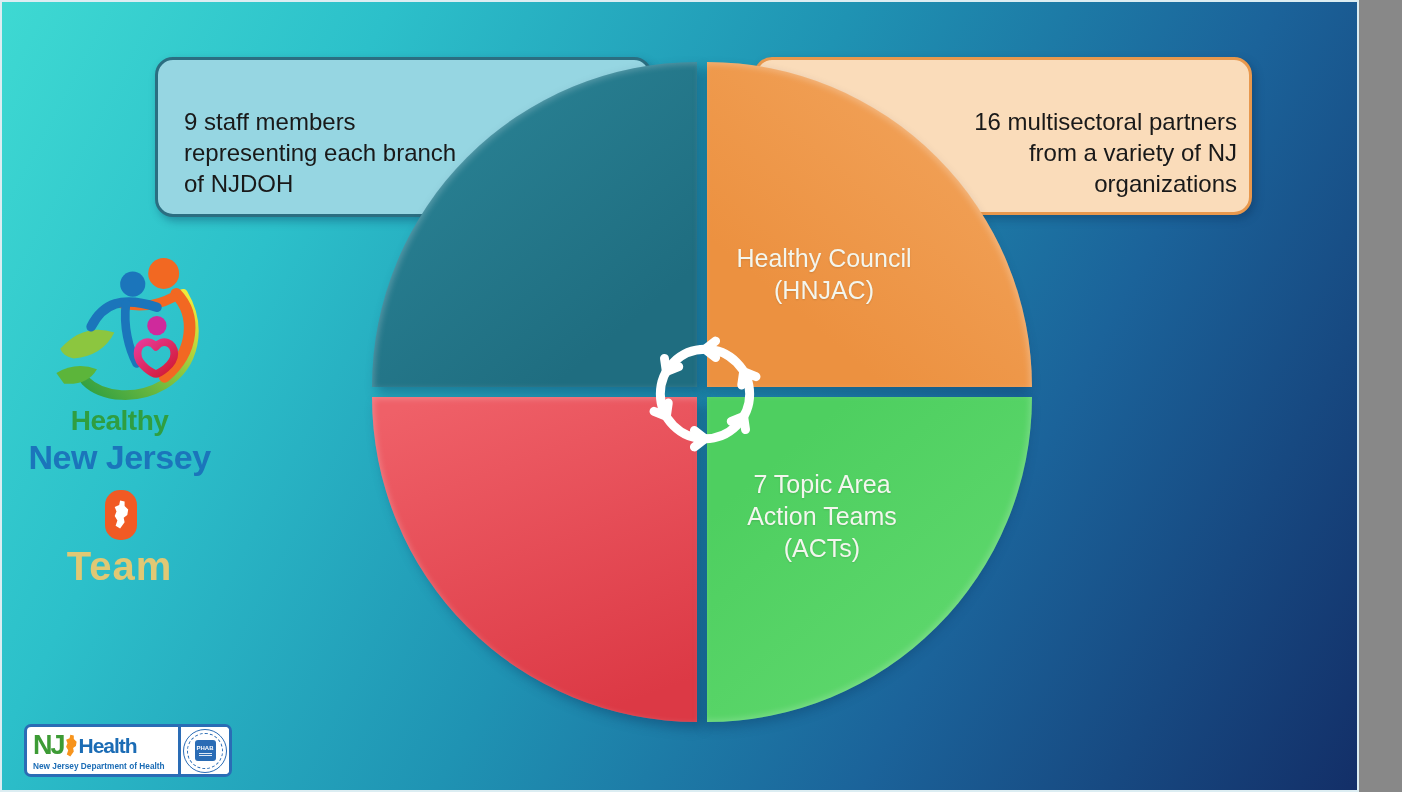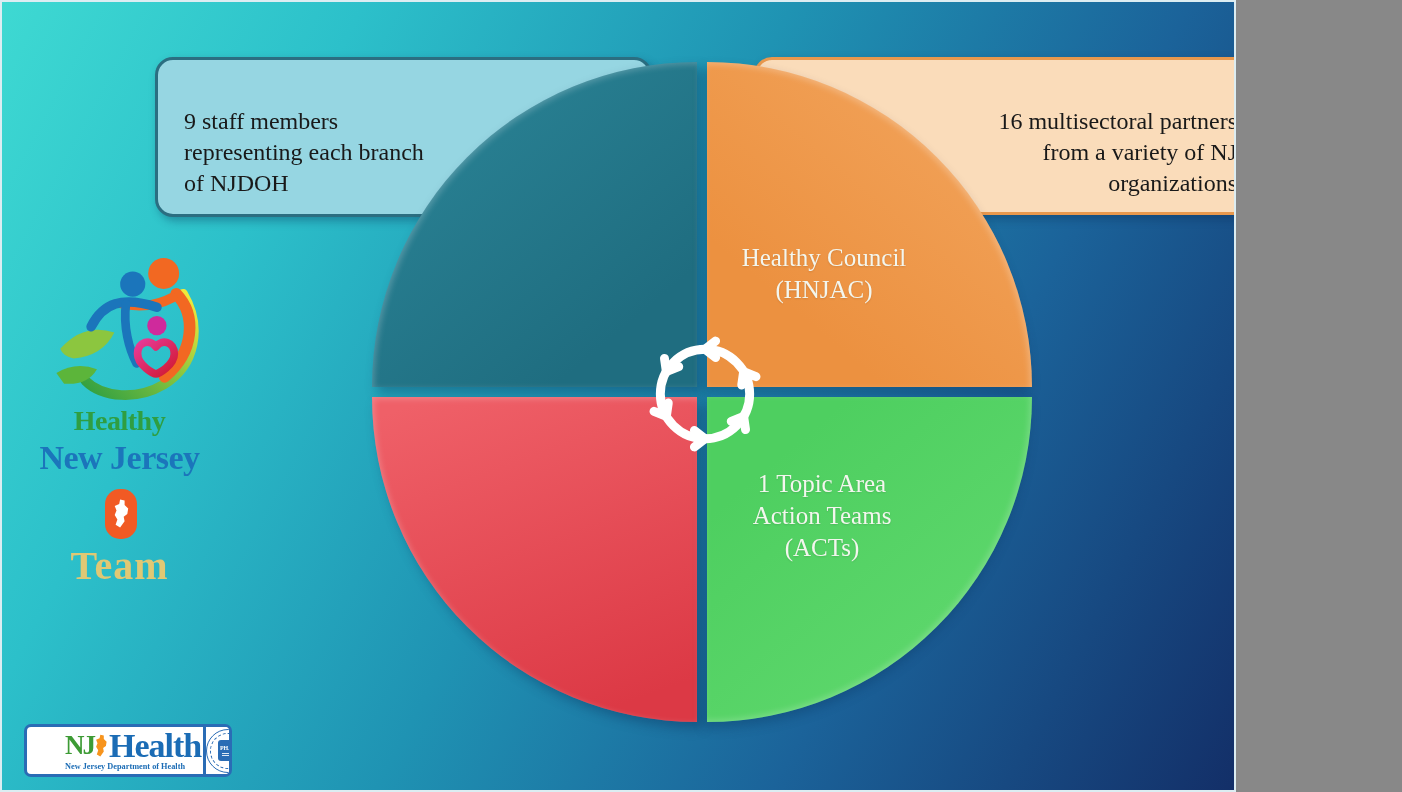--- a/index.html
+++ b/index.html
@@ -1,23 +1,23 @@
 <!DOCTYPE html>
 <html><head>
 <meta charset="utf-8">
 <style>
   html,body{margin:0;padding:0;background:#888;}
   .slide{
     position:relative;
-    width:1236px;height:792px;
+    width:1359px;height:792px;
     box-sizing:border-box;
     border:2px solid #dcedf2;
     overflow:hidden;
     background:linear-gradient(118deg,#3ed9d2 0%,#2cc0ca 22%,#1f93b3 48%,#1b639a 72%,#132f68 100%);
-    font-family:Liberation Serif, serif;
+    font-family:Liberation Sans, sans-serif;
   }
   
   .callout{
     position:absolute;z-index:1;box-sizing:border-box;
     border-radius:18px;border:3px solid;
     box-shadow:3px 4px 8px rgba(8,40,80,.35);
     color:#191919;font-size:24px;line-height:31px;white-space:pre-line;
   }
   .callout-tl{left:153px;top:55px;width:497px;height:160px;
     background:#96d6e2;border-color:#2b6e81;padding:15px 10px 14px 26px;text-align:left;}
@@ -56,26 +56,26 @@
   .hnj-logo{position:absolute;z-index:1;left:15px;top:255px;width:205px;text-align:center;}
   .hnj-icon{display:block;margin-left:33px;width:150px;height:145px;}
   .hnj-healthy{font-size:28px;line-height:37px;font-weight:bold;color:#2f9e41;letter-spacing:-.5px;}
   .hnj-nj{font-size:34px;line-height:37px;font-weight:bold;color:#1b75bb;letter-spacing:-.5px;}
   .hnj-year{margin-top:4px;height:56px;font-size:52px;line-height:54px;font-weight:bold;color:#f15a24;letter-spacing:-1px;}
   .nj-zero{display:inline-flex;align-items:center;justify-content:center;vertical-align:-6px;
     width:32px;height:50px;background:#f15a24;border-radius:15px;margin-left:2px;}
   .hnj-team{margin-top:8px;font-size:40px;line-height:44px;font-weight:bold;color:#e0c874;letter-spacing:1px;}
   
   .njh{position:absolute;z-index:1;left:22px;top:722px;width:208px;height:53px;box-sizing:border-box;
-    background:#fff;border:3px solid #2a6cb5;border-radius:7px;display:flex;overflow:hidden;padding-left:32px;}
+    background:#fff;border:3px solid #2a6cb5;border-radius:7px;display:flex;overflow:hidden;}
   .njh-left{flex:1;padding:1px 2px 1px 6px;display:flex;flex-direction:column;justify-content:center;}
   .njh-row{display:flex;align-items:center;height:30px;}
   .njh-nj{font-size:27px;font-weight:bold;color:#3d9b35;letter-spacing:-2px;}
   .njh-state{width:14px;height:24px;margin:0 1px 0 0;}
-  .njh-health{font-size:34px;font-weight:bold;color:#1b6cb5;letter-spacing:-1px;}
+  .njh-health{font-size:21px;font-weight:bold;color:#1b6cb5;letter-spacing:-1px;}
   .njh-sub{font-size:9px;font-weight:bold;color:#1b6cb5;white-space:nowrap;transform:scale(.92);transform-origin:left center;}
   .njh-seal{width:50px;border-left:3px solid #2a6cb5;display:flex;align-items:center;justify-content:center;background:#fff;}
   .seal-circle{width:42px;height:42px;border:1px solid #2a6cb5;border-radius:50%;
     display:flex;align-items:center;justify-content:center;}
   .seal-ring{width:34px;height:34px;border:1px dashed #2a6cb5;border-radius:50%;
     display:flex;align-items:center;justify-content:center;}
   .seal-square{width:21px;height:21px;background:#2a6cb5;border-radius:3px;
     display:flex;flex-direction:column;align-items:center;justify-content:center;color:#fff;}
   .seal-label{font-size:6px;font-weight:bold;line-height:7px;}
   .seal-line{width:13px;height:1px;background:#fff;margin-top:1px;opacity:.85;}
@@ -96,21 +96,21 @@
 organizations</div>
   </div>
 
   <div class="quad quad-tl"></div>
   <div class="quad quad-tr"></div>
   <div class="quad quad-bl"></div>
   <div class="quad quad-br"></div>
 
   <div class="qlabel qlabel-tr">Healthy Council
 (HNJAC)</div>
-  <div class="qlabel qlabel-br">1 Topic Area
+  <div class="qlabel qlabel-br">7 Topic Area
 Action Teams
 (ACTs)</div>
 
   <svg class="cycle" viewBox="0 0 120 120" fill="none" stroke="#ffffff" stroke-width="8" stroke-linecap="round" stroke-linejoin="round">
     <circle cx="60" cy="60" r="40"></circle>
     <path d="M69.5 12.6 L60 20 L69.5 27.4"></path>
     <path d="M92.9 51.9 L94.6 40 L105.7 44.5"></path>
     <path d="M83.5 84.5 L94.6 80 L96.3 91.9"></path>
     <path d="M50.5 92.6 L60 100 L50.5 107.4"></path>
     <path d="M27.1 68.1 L25.4 80 L14.3 75.5"></path>

